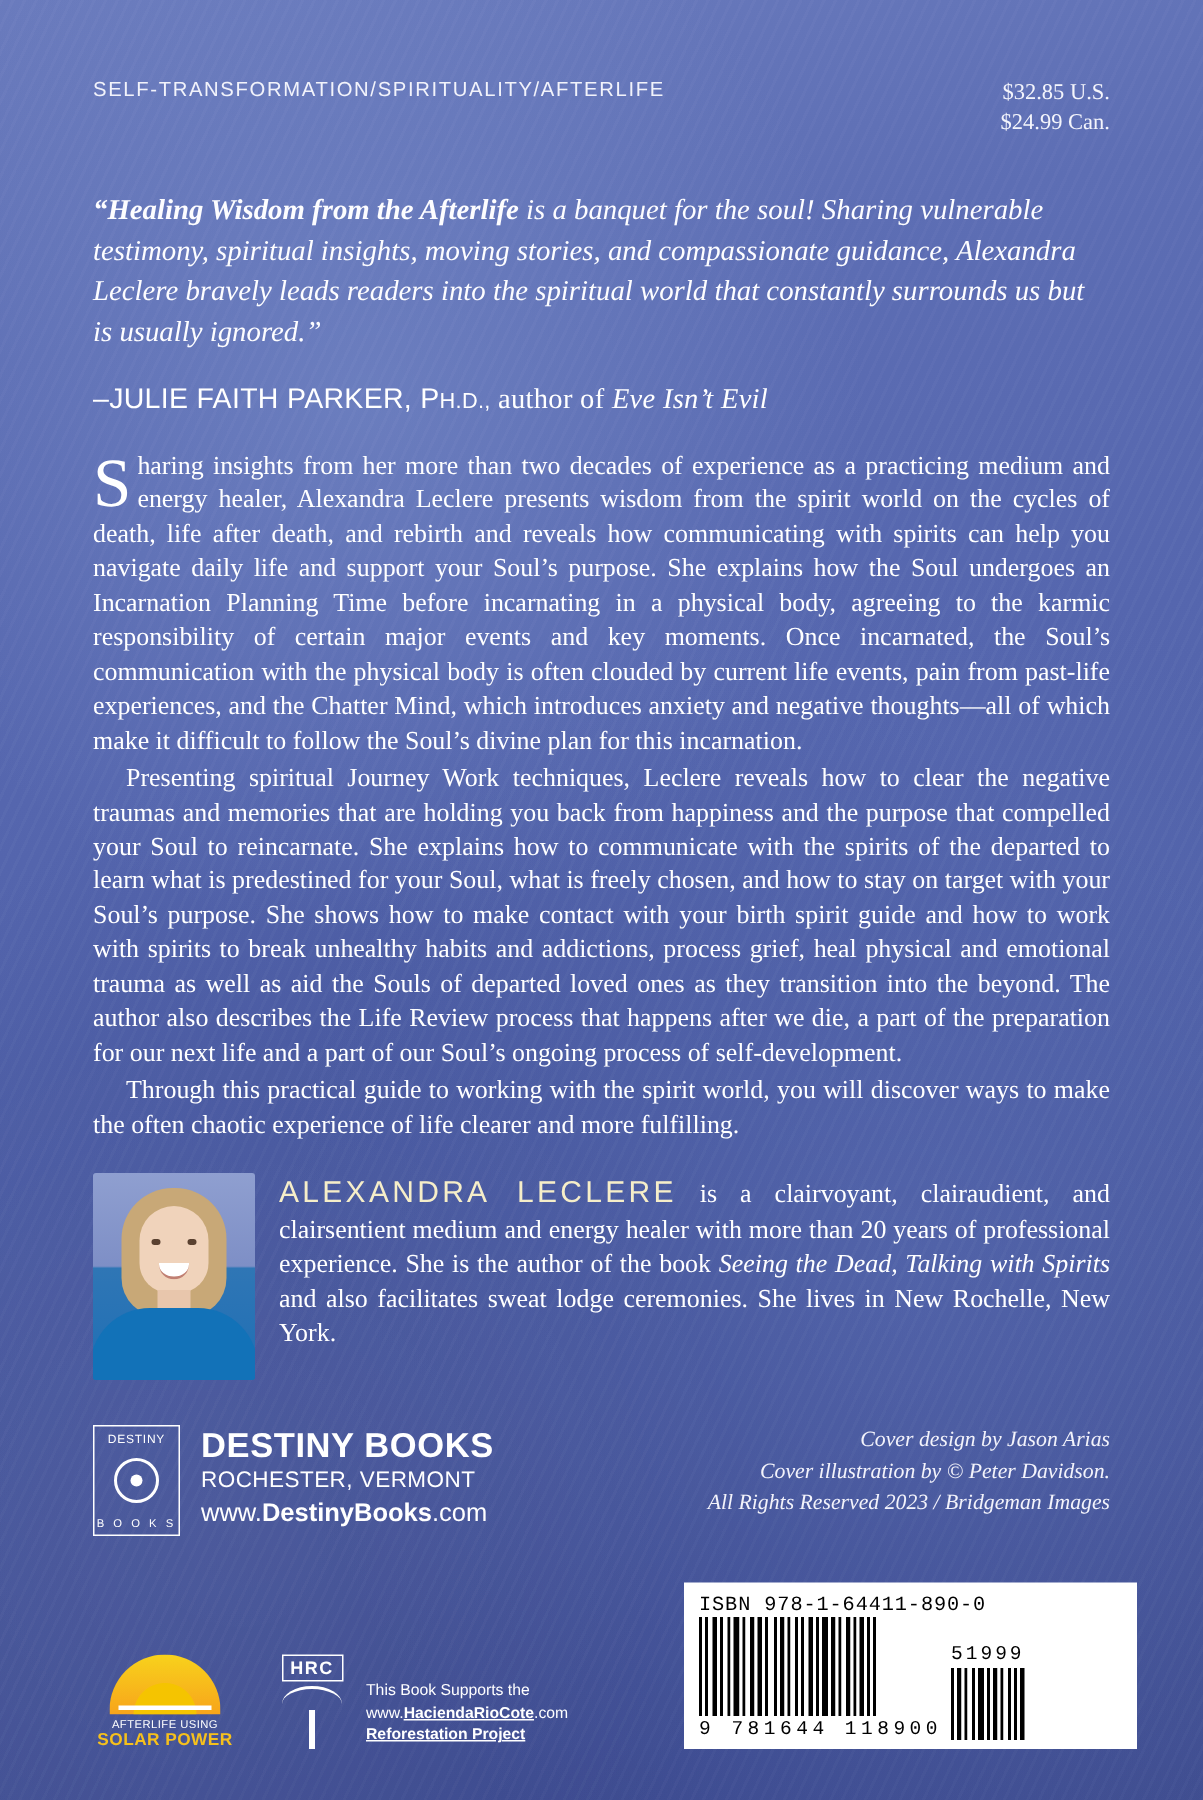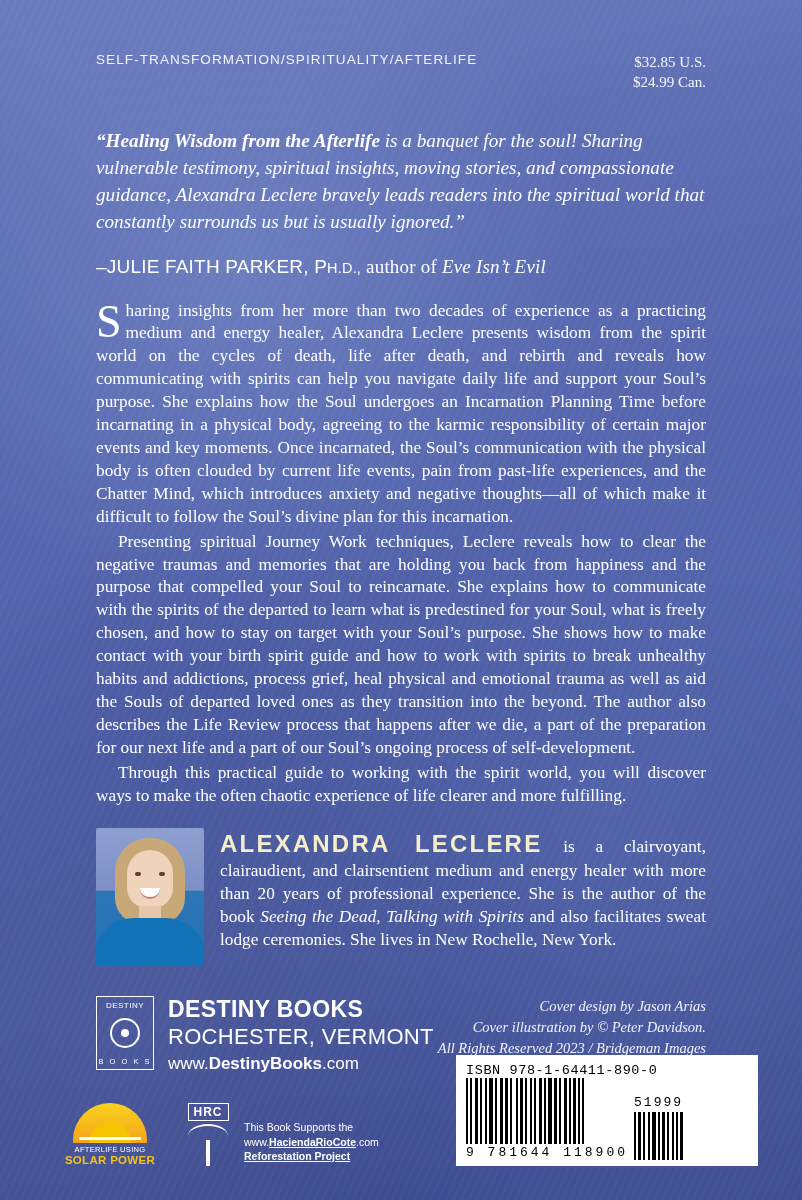--- a/index.html
+++ b/index.html
@@ -17,21 +17,21 @@
     position: relative;
     width: 802px;
     height: 1200px;
     box-sizing: border-box;
     background:
       radial-gradient(ellipse 70% 50% at 30% 22%, rgba(120,140,200,0.55) 0%, rgba(90,108,178,0.0) 60%),
       radial-gradient(ellipse 80% 60% at 75% 70%, rgba(96,116,186,0.45) 0%, rgba(72,88,160,0.0) 65%),
       radial-gradient(ellipse 120% 90% at 50% 100%, rgba(58,72,142,0.85) 0%, rgba(58,72,142,0.0) 70%),
       linear-gradient(170deg, #6a7bbd 0%, #5d6eb4 18%, #5566ae 40%, #4e5fa6 62%, #49589c 82%, #414f8f 100%);
     color: #ffffff;
-    padding: 0 96px;
+    padding: 0 62px;
   }
   .cover::after {
     content: "";
     position: absolute;
     inset: 0;
     pointer-events: none;
     background:
       repeating-linear-gradient(115deg, rgba(255,255,255,0.025) 0px, rgba(255,255,255,0.025) 2px, rgba(0,0,0,0.0) 2px, rgba(0,0,0,0.0) 7px),
       radial-gradient(ellipse 60% 40% at 20% 85%, rgba(255,255,255,0.05), rgba(255,255,255,0) 70%);
     mix-blend-mode: screen;
@@ -167,24 +167,23 @@
     width: 22px; height: 16px;
     background: #e8c6ac;
   }
   .bio-text {
     font-size: 17.3px;
     line-height: 1.33;
     text-align: justify;
   }
   .bio-text .author-name {
     font-family: "Liberation Sans", sans-serif;
-    font-size: 24px;
+    font-size: 20px;
     letter-spacing: 2.2px;
     color: #f6eec9;
-    font-weight: bold;
   }
   .bio-text i { font-style: italic; }
 
   
   .pub-row {
     margin-top: 30px;
     display: flex;
     justify-content: space-between;
     align-items: flex-start;
   }
@@ -216,21 +215,21 @@
   .destiny-mark .bot-word { font-size: 7.5px; letter-spacing: 2px; }
   .pub-name {
     font-family: "Liberation Sans", sans-serif;
     font-size: 23px;
     font-weight: bold;
     letter-spacing: 0.4px;
     line-height: 1.18;
   }
   .pub-city {
     font-family: "Liberation Sans", sans-serif;
-    font-size: 22px;
+    font-size: 15px;
     letter-spacing: 0.3px;
     line-height: 1.3;
   }
   .pub-web {
     font-family: "Liberation Sans", sans-serif;
     font-size: 17px;
     margin-top: 3px;
   }
   .pub-web b { font-weight: bold; }
   .credits {

